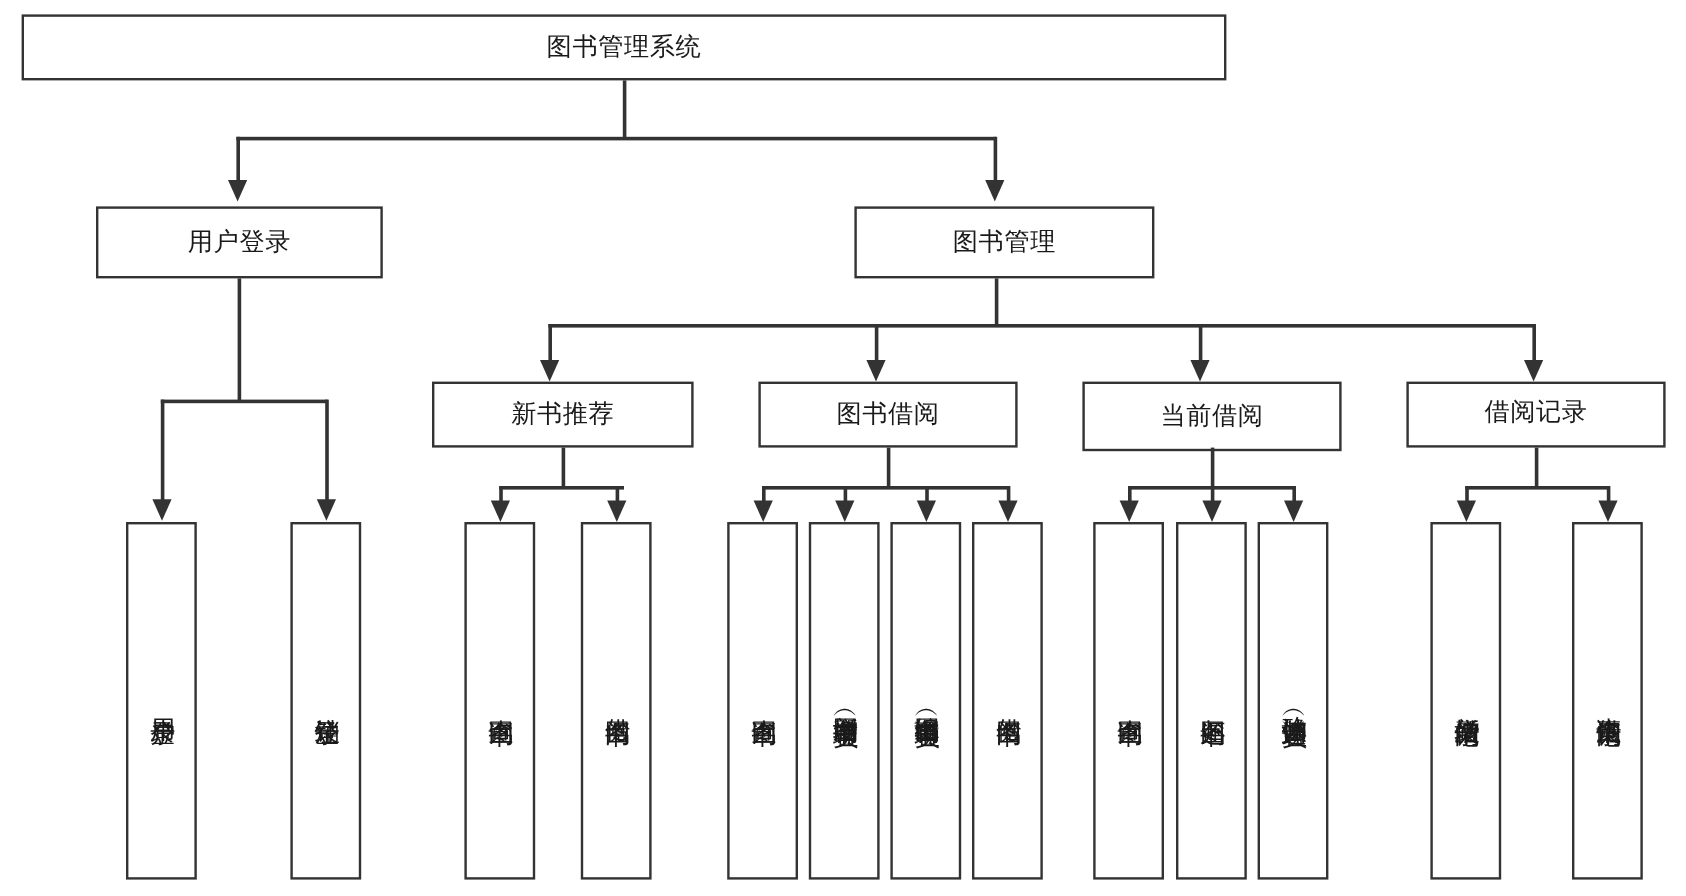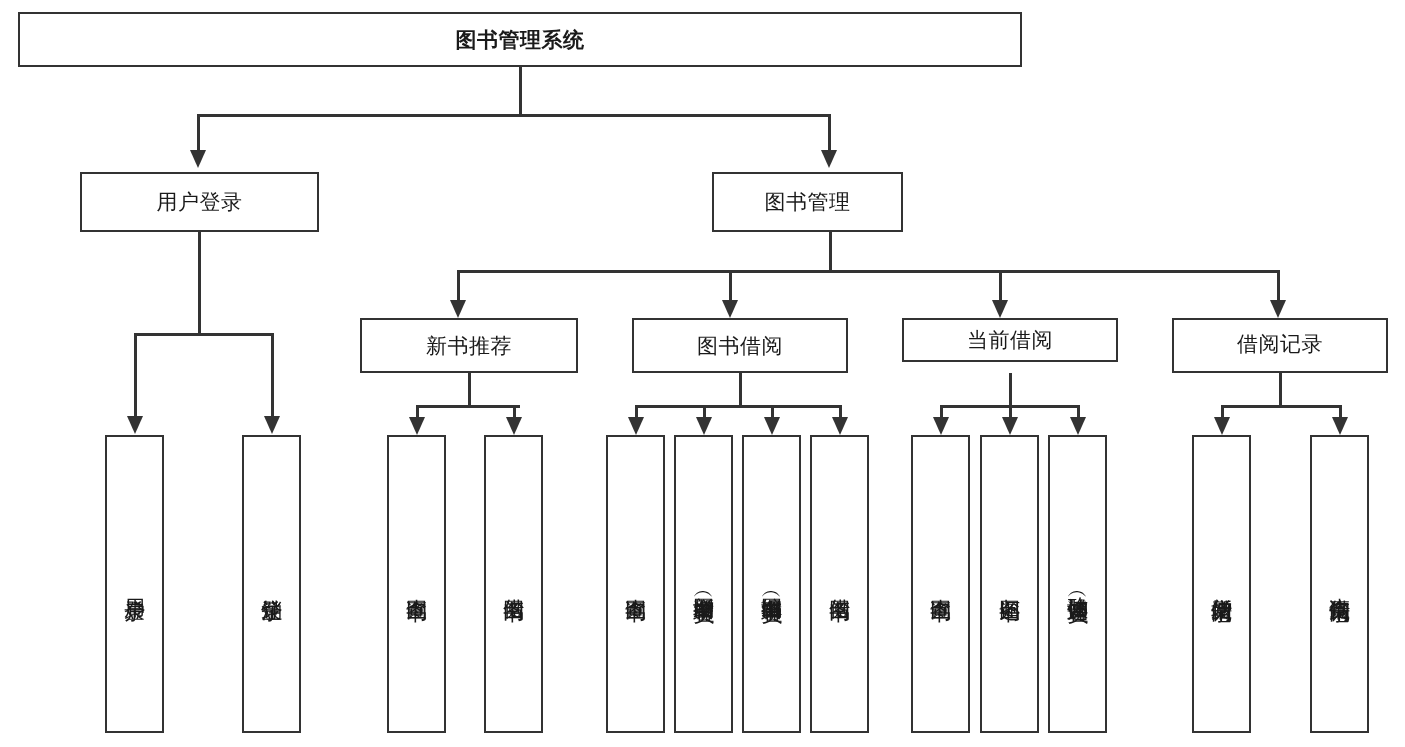--- a/index.html
+++ b/index.html
@@ -71,37 +71,37 @@
     letter-spacing: 0.5px;
     white-space: nowrap;
     font-family: "Liberation Sans", "DejaVu Sans", sans-serif;
   }
 </style>
 </head>
 <body>
 
 <div id="canvas">
 
-  <div class="node horiz" style="left:18px; top:12px; width:1004px; height:55px;font-weight:bold;">
+  <div class="node horiz" style="left:18px; top:12px; width:1004px; height:55px;">
     <span class="txt">图书管理系统</span>
   </div>
 
   <div class="edge-v" style="left:519px; top:67px; height:48px;"></div>
 
   <div class="edge-h" style="left:197px; top:114px; width:633px;"></div>
 
   <div class="edge-v" style="left:197px; top:114px; height:38px;"></div>
   <div class="arrow" style="left:190px; top:150px;"></div>
   <div class="edge-v" style="left:828px; top:114px; height:38px;"></div>
   <div class="arrow" style="left:821px; top:150px;"></div>
 
   <div class="node horiz" style="left:80px; top:172px; width:239px; height:60px;">
     <span class="txt">用户登录</span>
   </div>
-  <div class="node horiz" style="left:712px; top:172px; width:191px; height:60px;">
+  <div class="node horiz" style="left:712px; top:172px; width:250px; height:60px;">
     <span class="txt">图书管理</span>
   </div>
 
   <div class="edge-v" style="left:198px; top:232px; height:103px;"></div>
   <div class="edge-h" style="left:134px; top:333px; width:139px;"></div>
   <div class="edge-v" style="left:134px; top:333px; height:85px;"></div>
   <div class="arrow" style="left:127px; top:416px;"></div>
   <div class="edge-v" style="left:271px; top:333px; height:85px;"></div>
   <div class="arrow" style="left:264px; top:416px;"></div>
 
@@ -115,21 +115,21 @@
   <div class="arrow" style="left:992px; top:300px;"></div>
   <div class="edge-v" style="left:1277px; top:270px; height:32px;"></div>
   <div class="arrow" style="left:1270px; top:300px;"></div>
 
   <div class="node horiz" style="left:360px; top:318px; width:218px; height:55px;">
     <span class="txt">新书推荐</span>
   </div>
   <div class="node horiz" style="left:632px; top:318px; width:216px; height:55px;">
     <span class="txt">图书借阅</span>
   </div>
-  <div class="node horiz" style="left:902px; top:318px; width:216px; height:44px;text-align:right;">
+  <div class="node horiz" style="left:902px; top:318px; width:216px; height:58px;text-align:right;">
     <span class="txt">当前借阅</span>
   </div>
   <div class="node horiz" style="left:1172px; top:318px; width:216px; height:55px;font-family:Liberation Mono, monospace;">
     <span class="txt">借阅记录</span>
   </div>
 
   <div class="edge-v" style="left:468px; top:373px; height:34px;"></div>
   <div class="edge-h" style="left:416px; top:405px; width:104px;"></div>
   <div class="edge-v" style="left:416px; top:405px; height:14px;"></div>
   <div class="arrow" style="left:409px; top:417px;"></div>

